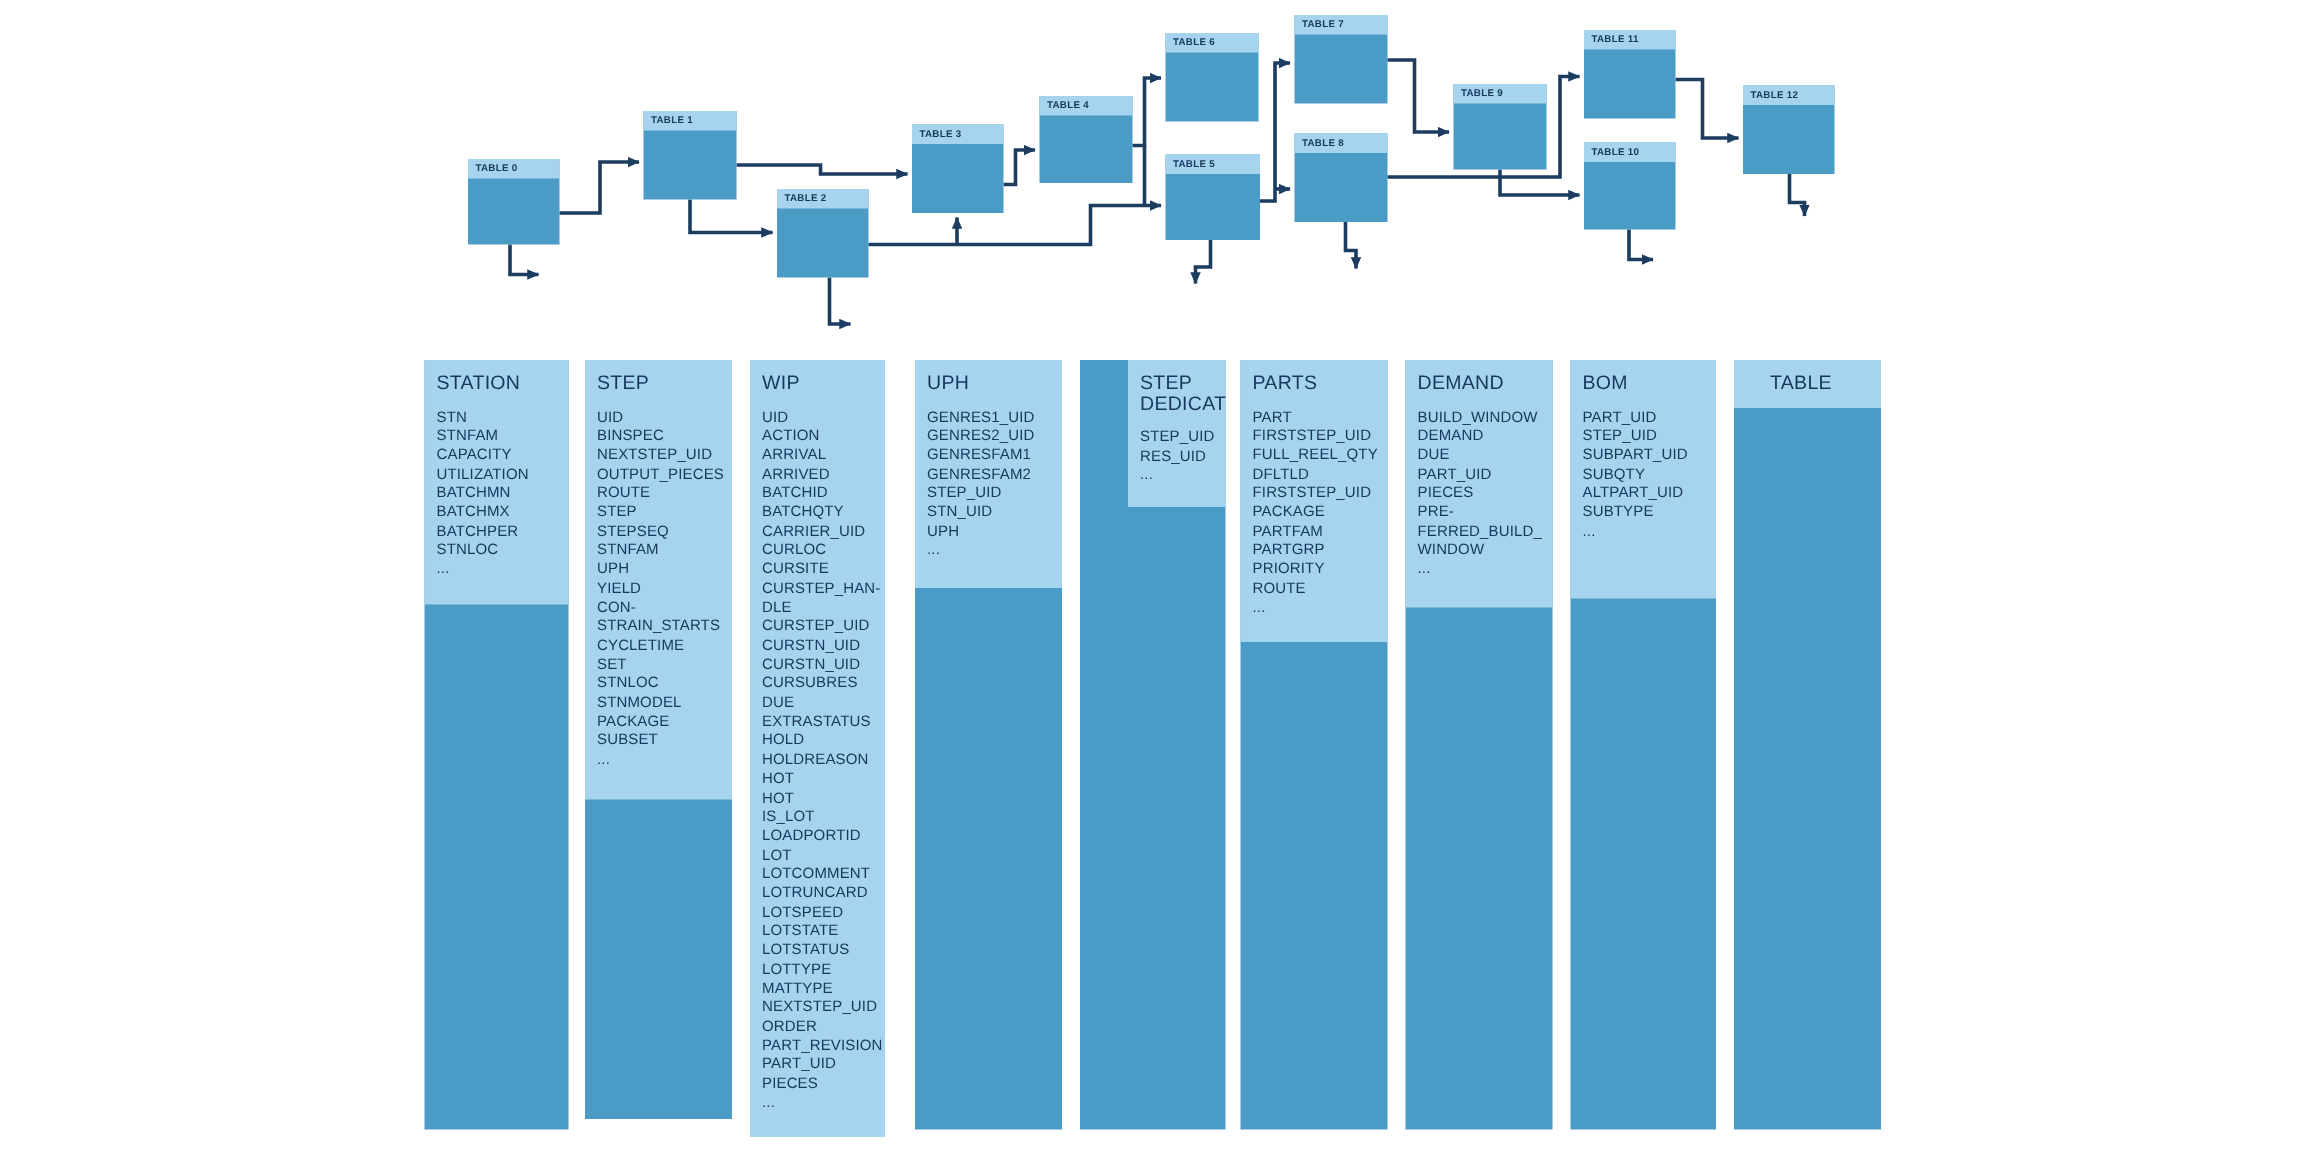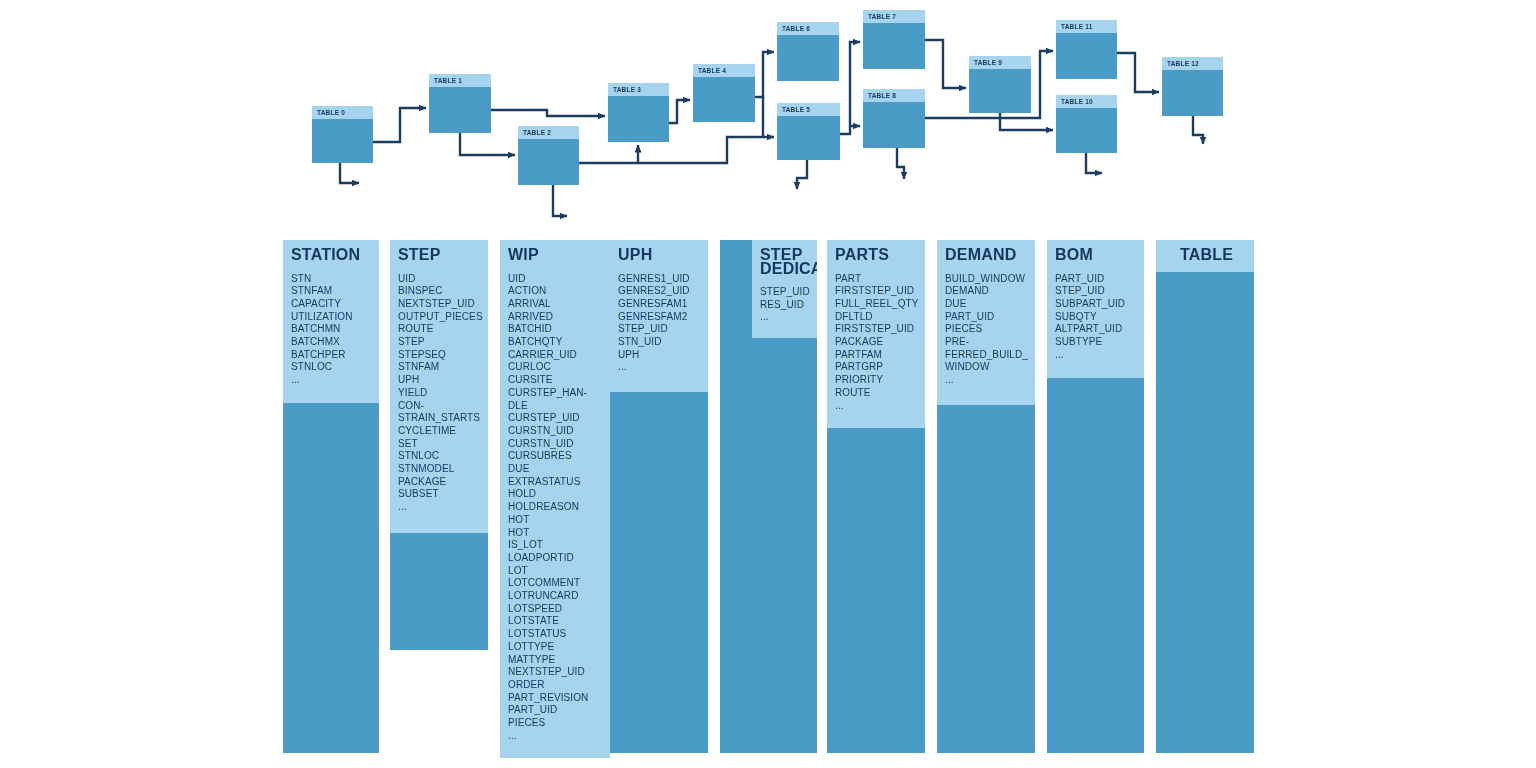--- a/index.html
+++ b/index.html
@@ -25,21 +25,21 @@
             letter-spacing:.2px;color:var(--text);white-space:nowrap;}
 
   
   .page-title{position:absolute;left:283px;top:206px;font-size:23px;font-weight:bold;
               color:var(--text);letter-spacing:.2px;white-space:nowrap;}
 
   
   .col{position:absolute;top:240px;background:var(--mid);}
   .col-light{position:absolute;left:0;top:0;right:0;background:var(--light);
              padding:8px 8px 0 8px;overflow:hidden;}
-  .col-title{font-size:16px;font-weight:bold;color:var(--text);line-height:13.5px;
+  .col-title{font-size:13px;font-weight:normal;color:var(--text);line-height:13.5px;
              letter-spacing:.2px;}
   .col-fields{margin-top:11px;}
   .field-row{font-size:10px;line-height:12.7px;color:var(--text);letter-spacing:.1px;
              white-space:nowrap;}
 </style>
 </head>
 <body>
 
 <div class="stage">
 
@@ -163,21 +163,21 @@
             <div class="field-row">UTILIZATION</div>
             <div class="field-row">BATCHMN</div>
             <div class="field-row">BATCHMX</div>
             <div class="field-row">BATCHPER</div>
             <div class="field-row">STNLOC</div>
             <div class="field-row">...</div>
           </div>
     </div>
   </div>
 
-  <div class="col" style="left: 390px; width: 98px; height: 410px;">
+  <div class="col" style="left: 390px; width: 98px; height: 506px;">
     <div class="col-light" style="height: 293px;">
       <div class="col-title">STEP</div>
       <div class="col-fields">
             <div class="field-row">UID</div>
             <div class="field-row">BINSPEC</div>
             <div class="field-row">NEXTSTEP_UID</div>
             <div class="field-row">OUTPUT_PIECES</div>
             <div class="field-row">ROUTE</div>
             <div class="field-row">STEP</div>
             <div class="field-row">STEPSEQ</div>
@@ -190,21 +190,21 @@
             <div class="field-row">SET</div>
             <div class="field-row">STNLOC</div>
             <div class="field-row">STNMODEL</div>
             <div class="field-row">PACKAGE</div>
             <div class="field-row">SUBSET</div>
             <div class="field-row">...</div>
           </div>
     </div>
   </div>
 
-  <div class="col" style="left: 500px; width: 110px; height: 518px;">
+  <div class="col" style="left: 500px; width: 90px; height: 518px;">
     <div class="col-light" style="height: 518px;">
       <div class="col-title">WIP</div>
       <div class="col-fields">
             <div class="field-row">UID</div>
             <div class="field-row">ACTION</div>
             <div class="field-row">ARRIVAL</div>
             <div class="field-row">ARRIVED</div>
             <div class="field-row">BATCHID</div>
             <div class="field-row">BATCHQTY</div>
             <div class="field-row">CARRIER_UID</div>
@@ -299,21 +299,21 @@
             <div class="field-row">PIECES</div>
             <div class="field-row">PRE-</div>
             <div class="field-row">FERRED_BUILD_</div>
             <div class="field-row">WINDOW</div>
             <div class="field-row">...</div>
           </div>
     </div>
   </div>
 
   <div class="col" style="left: 1047px; width: 97px; height: 513px;">
-    <div class="col-light" style="height: 138px;">
+    <div class="col-light" style="height: 159px;">
       <div class="col-title">BOM</div>
       <div class="col-fields">
             <div class="field-row">PART_UID</div>
             <div class="field-row">STEP_UID</div>
             <div class="field-row">SUBPART_UID</div>
             <div class="field-row">SUBQTY</div>
             <div class="field-row">ALTPART_UID</div>
             <div class="field-row">SUBTYPE</div>
             <div class="field-row">...</div>
           </div>

